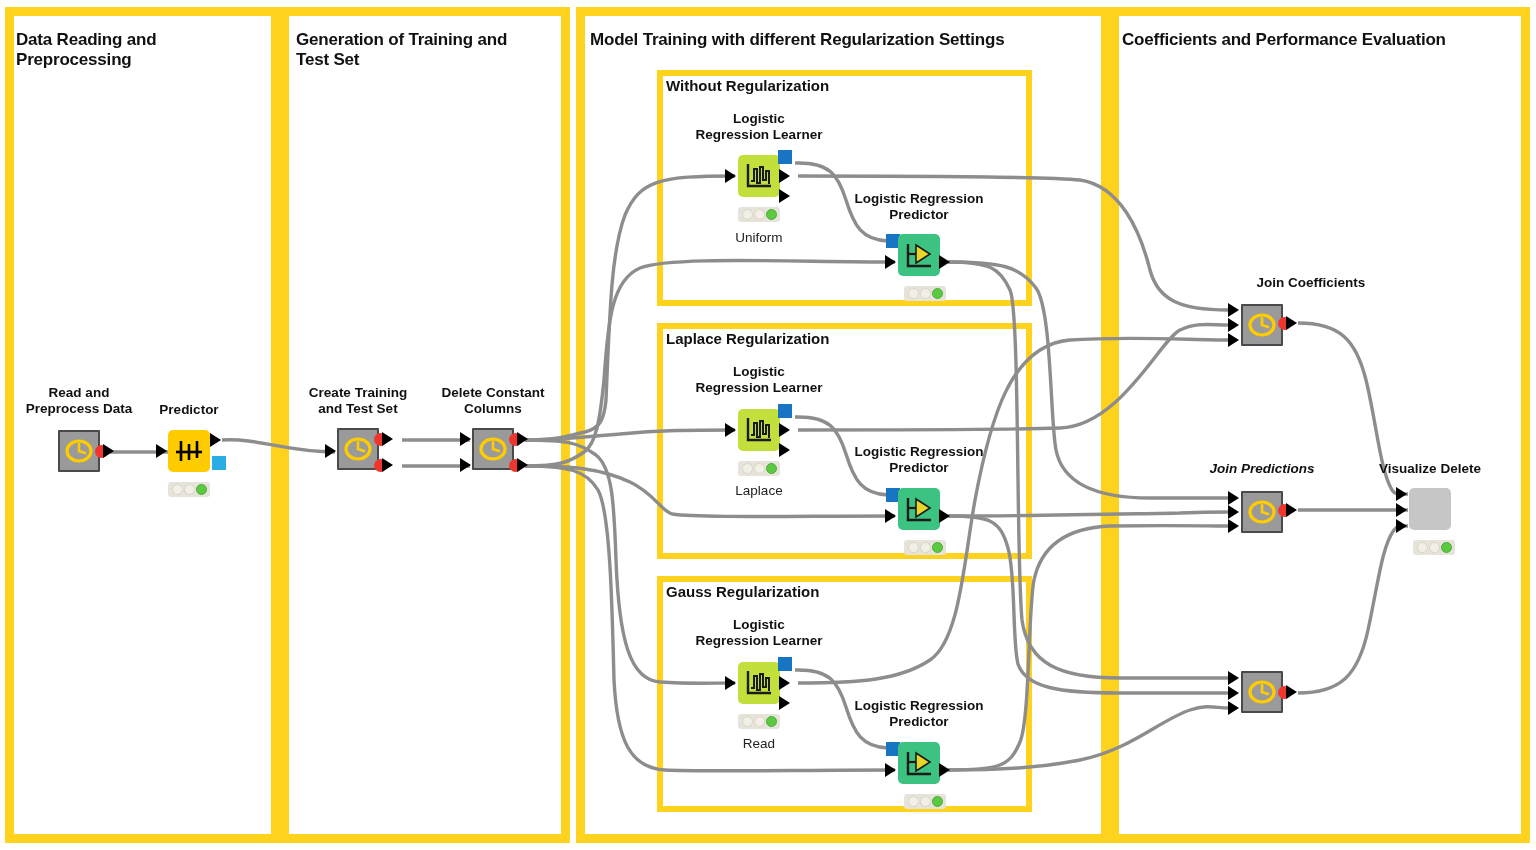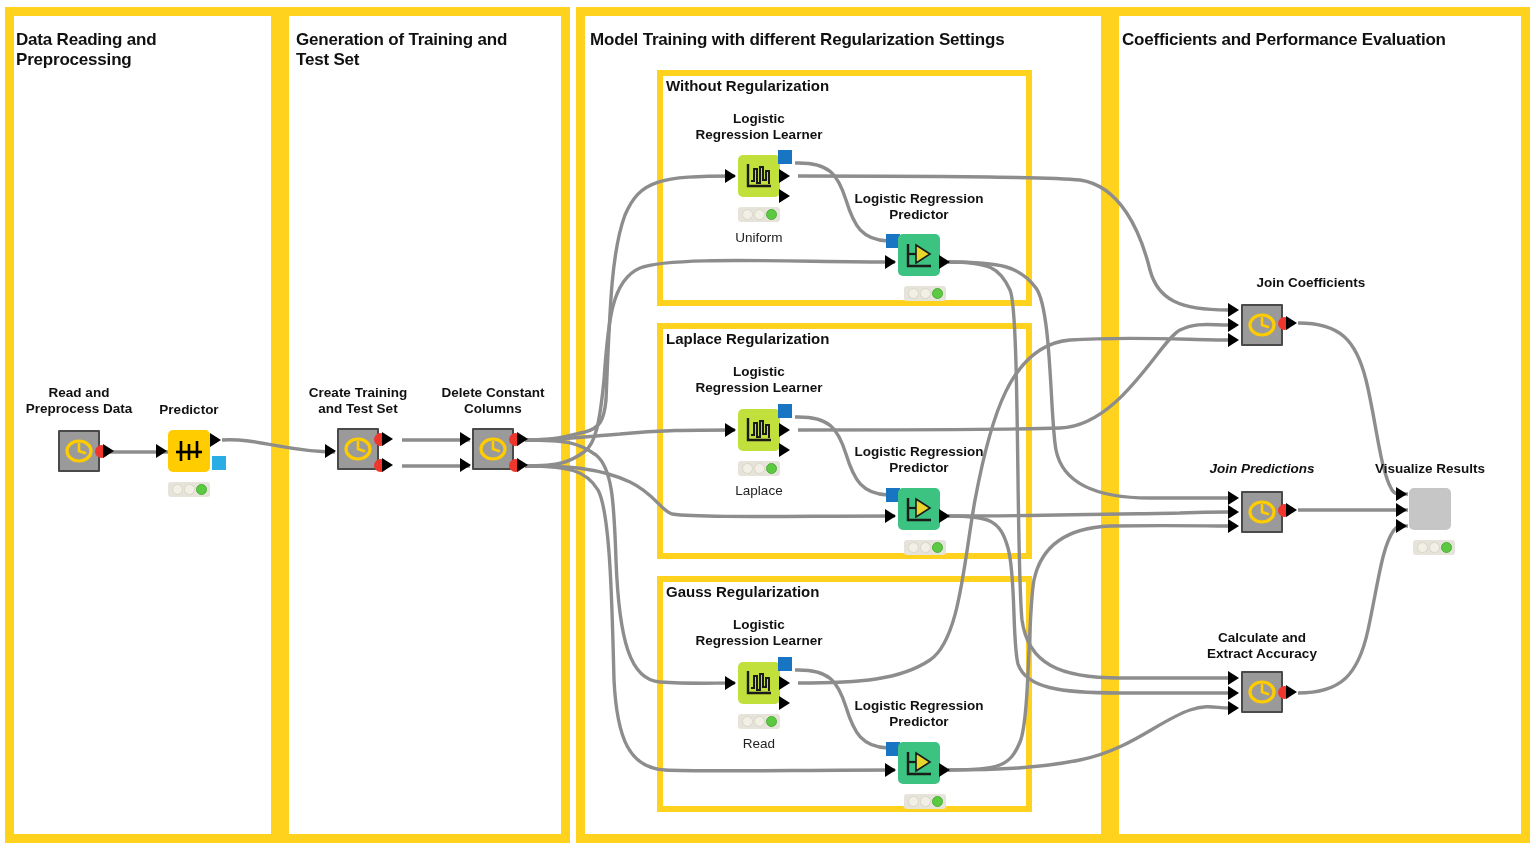--- a/index.html
+++ b/index.html
@@ -356,29 +356,27 @@
     <div class="pin" style="left:-13px;top:30px;"></div>
     <div class="nbox meta" style="left:0;top:0;">
       <svg width="38" height="38" viewBox="0 0 38 38">
         <ellipse cx="19" cy="19" rx="12" ry="10" fill="none" stroke="#FFCC00" stroke-width="3.2"></ellipse>
         <path d="M19 12 L19 19 L25 21" stroke="#FFCC00" stroke-width="2.6" fill="none" stroke-linecap="round"></path>
       </svg>
     </div>
     <div class="pdot" style="left:37px;top:15px;"></div>
     <div class="pout" style="left:45px;top:14px;"></div>
   </div>
-  <div class="nlabel" style="left:1167px;top:630px;">Calculate and
-Extract Accuracy</div>
 
   <div class="node" style="left:1409px;top:488px;">
     <div class="pin" style="left:-13px;top:-1px;"></div>
     <div class="pin" style="left:-13px;top:15px;"></div>
     <div class="pin" style="left:-13px;top:31px;"></div>
     <div class="nbox viz" style="left:0;top:0;"></div>
     <div class="tl" style="left:4px;top:52px;">
       <i></i>
       <i></i>
       <i class="on"></i>
     </div>
   </div>
-  <div class="nlabel" style="left:1335px;top:461px;">Visualize Results</div>
+  <div class="nlabel" style="left:1335px;top:461px;">Visualize Delete</div>
 
 </div>
 
 </body></html>

